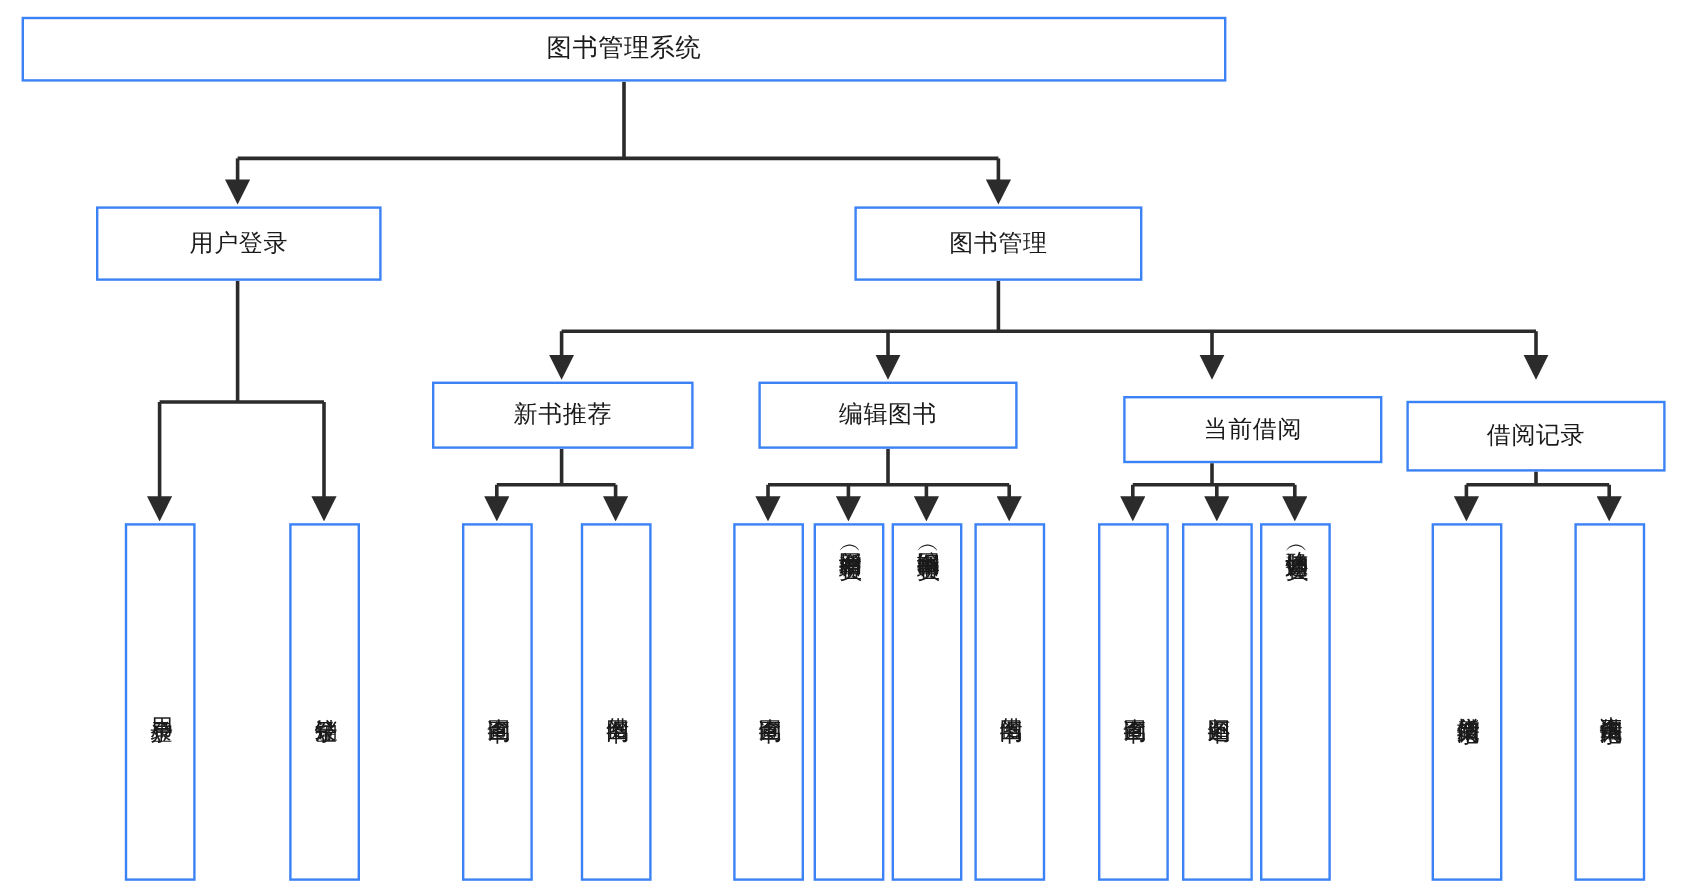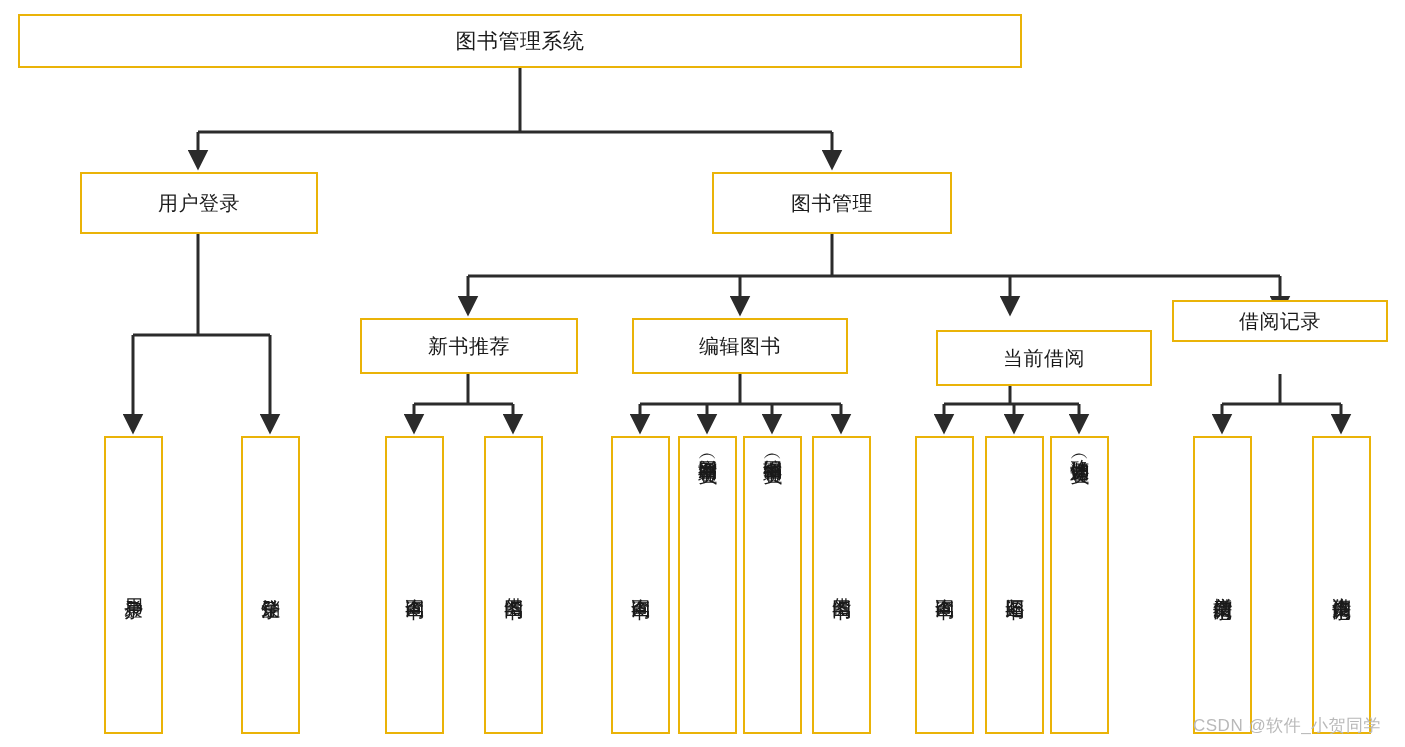--- a/index.html
+++ b/index.html
@@ -22,21 +22,21 @@
     position: absolute;
     left: 0;
     top: 0;
     width: 1405px;
     height: 747px;
     pointer-events: none;
   }
   .node {
     position: absolute;
     box-sizing: border-box;
-    border: 2px solid #eab308;
+    border: 2px solid #3b82f6;
     background: #ffffff;
     display: flex;
     align-items: center;
     justify-content: center;
     color: #1a1a1a;
   }
   .node-label {
     font-size: 20px;
     line-height: 1.25;
     letter-spacing: 0.5px;
@@ -150,21 +150,21 @@
   </div>
 
   <div class="node level-2" style="left:632px; top:318px; width:216px; height:56px;">
     <span class="node-label">编辑图书</span>
   </div>
 
   <div class="node level-2" style="left:902px; top:330px; width:216px; height:56px;margin-left:34px;">
     <span class="node-label">当前借阅</span>
   </div>
 
-  <div class="node level-2" style="left:1172px; top:300px; width:216px; height:42px;font-family:Liberation Serif, serif;">
+  <div class="node level-2" style="left:1172px; top:334px; width:216px; height:59px;font-family:Liberation Serif, serif;">
     <span class="node-label">借阅记录</span>
   </div>
 
   <div class="node leaf center-text" style="left:104px; top:436px; width:59px; height:298px;">
     <span class="node-label">用户登录</span>
   </div>
 
   <div class="node leaf center-text" style="left:241px; top:436px; width:59px; height:298px;">
     <span class="node-label">注销登录</span>
   </div>
@@ -206,15 +206,14 @@
   </div>
 
   <div class="node leaf center-text" style="left:1193px; top:436px; width:59px; height:298px;">
     <span class="node-label">新增借阅记录</span>
   </div>
 
   <div class="node leaf center-text" style="left:1312px; top:436px; width:59px; height:298px;">
     <span class="node-label">查询借阅记录</span>
   </div>
 
-  <div class="watermark" style="left:1193px; top:714px;">CSDN @软件_小贺同学</div>
 
 </div>
 
 </body></html>

